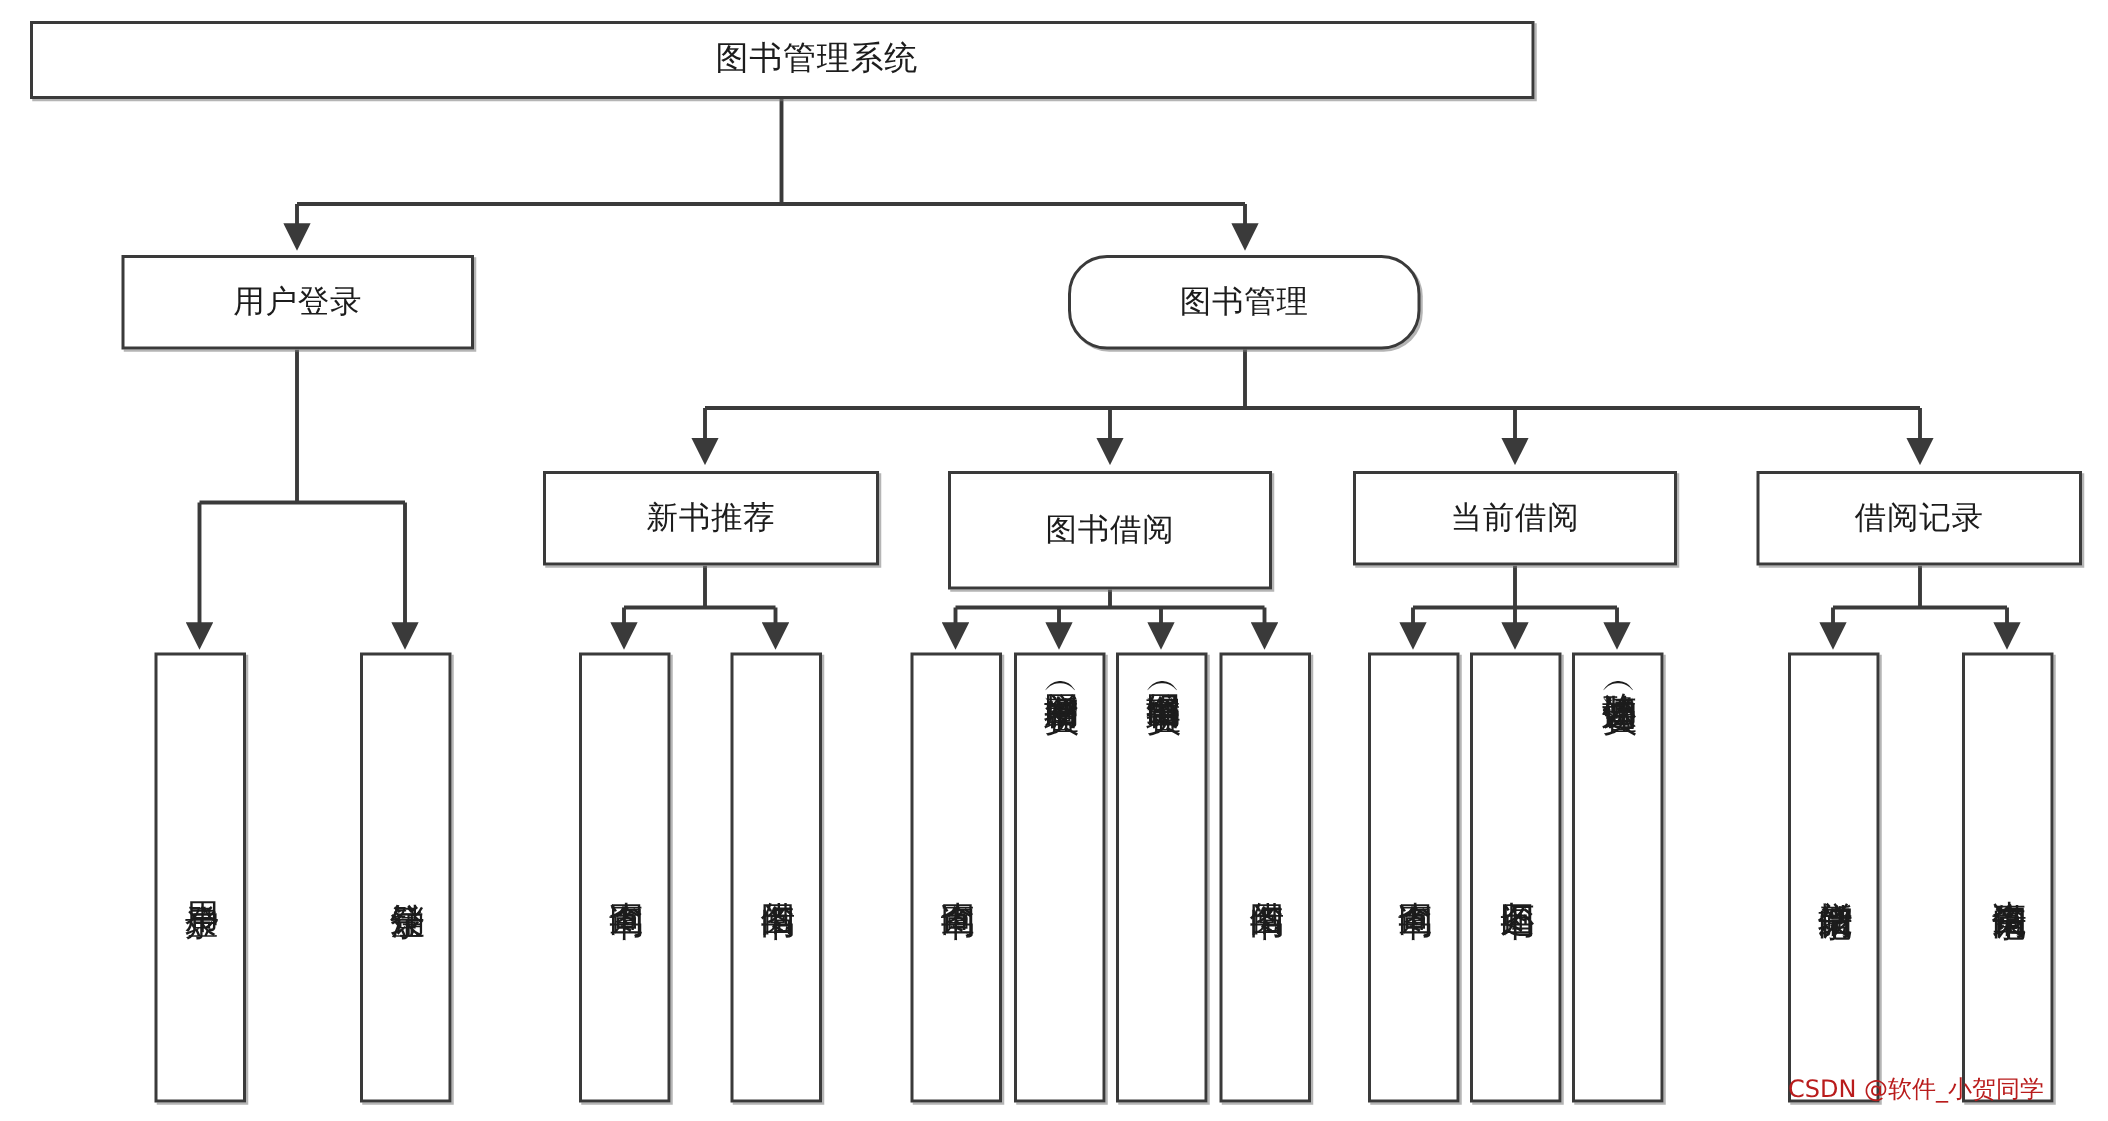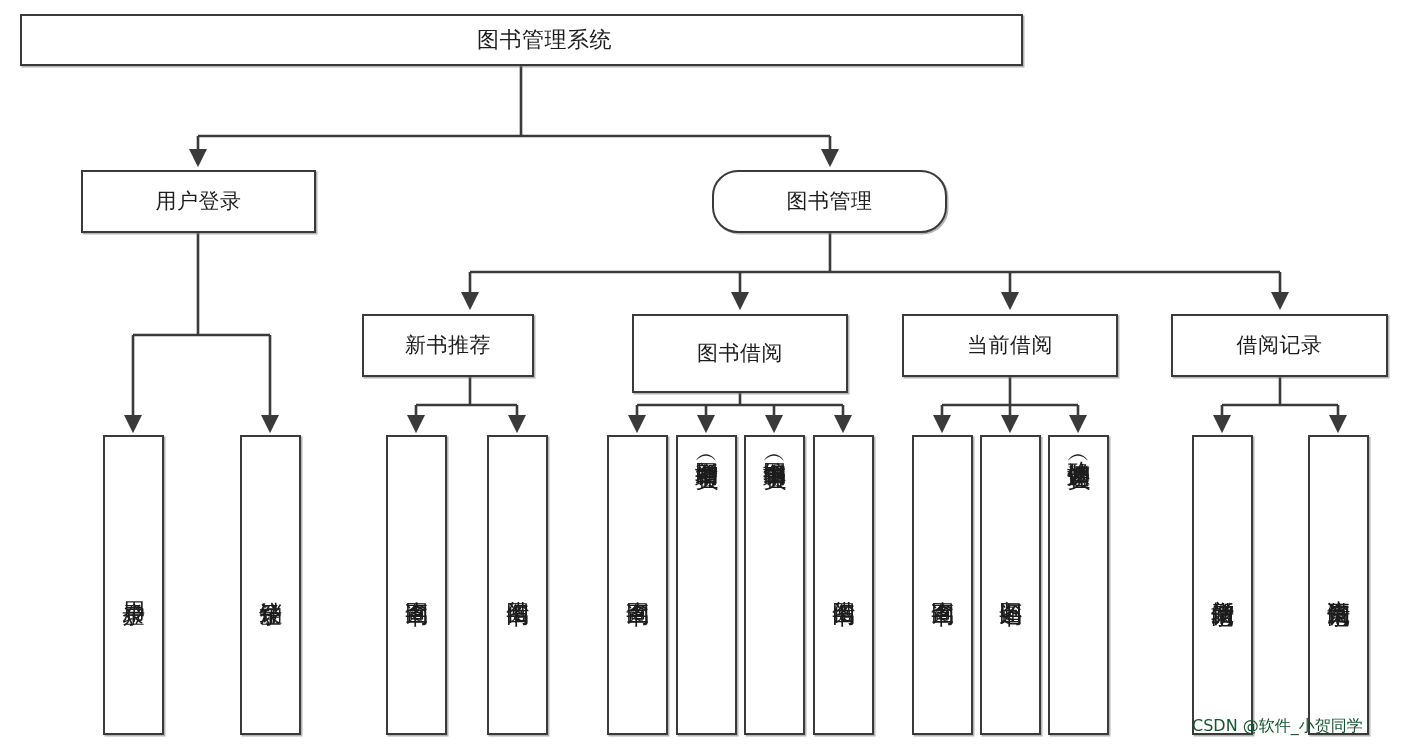--- a/index.html
+++ b/index.html
@@ -67,21 +67,21 @@
   }
   .node.vert.centered {
     align-items: center;
     padding-top: 0;
   }
   .watermark {
     position: absolute;
     left: 1192px;
     top: 716px;
     font-size: 16px;
-    color: #14532d;
+    color: #b91c1c;
     white-space: nowrap;
     z-index: 3;
     font-family: "DejaVu Sans", "Liberation Sans", sans-serif;
   }
 </style>
 </head>
 <body>
 
 <div id="canvas">
 
@@ -140,21 +140,21 @@
   </div>
 
   <div class="node horiz" style="left:81px; top:170px; width:235px; height:63px;">
     <span class="label">用户登录</span>
   </div>
 
   <div class="node horiz" style="left:712px; top:170px; width:235px; height:63px;border-radius:26px;">
     <span class="label">图书管理</span>
   </div>
 
-  <div class="node horiz" style="left:362px; top:314px; width:172px; height:63px;">
+  <div class="node horiz" style="left:362px; top:314px; width:224px; height:63px;">
     <span class="label">新书推荐</span>
   </div>
 
   <div class="node horiz" style="left:632px; top:314px; width:216px; height:79px;">
     <span class="label">图书借阅</span>
   </div>
 
   <div class="node horiz" style="left:1171px; top:314px; width:217px; height:63px;">
     <span class="label">借阅记录</span>
   </div>

